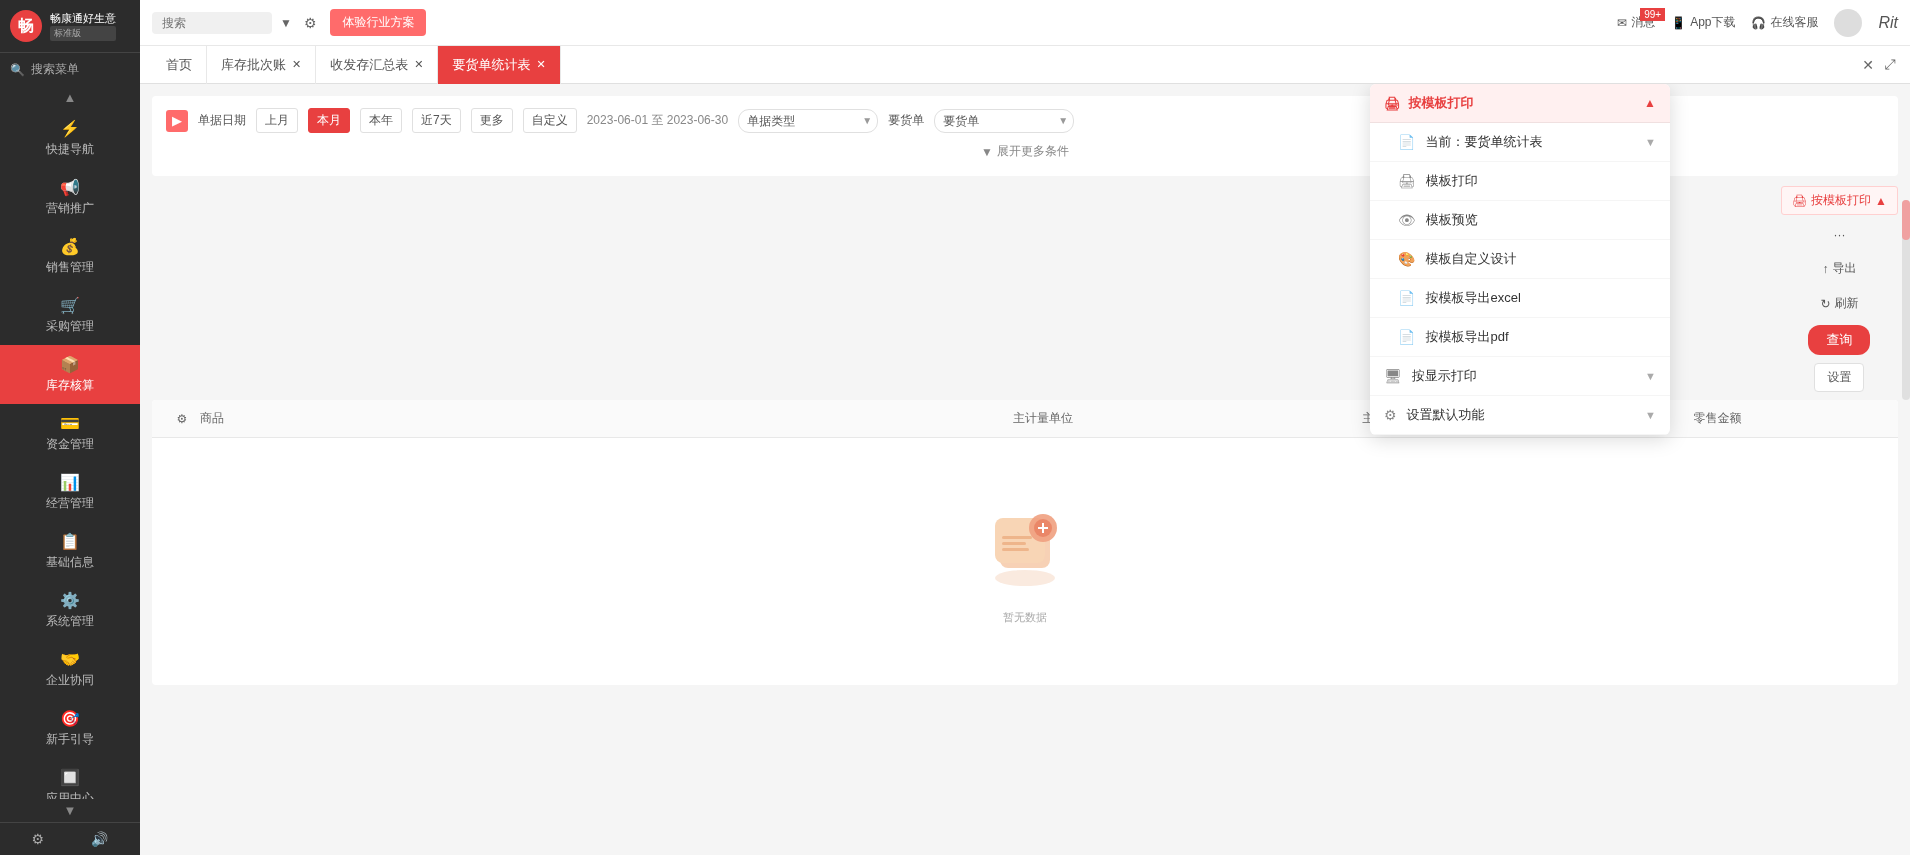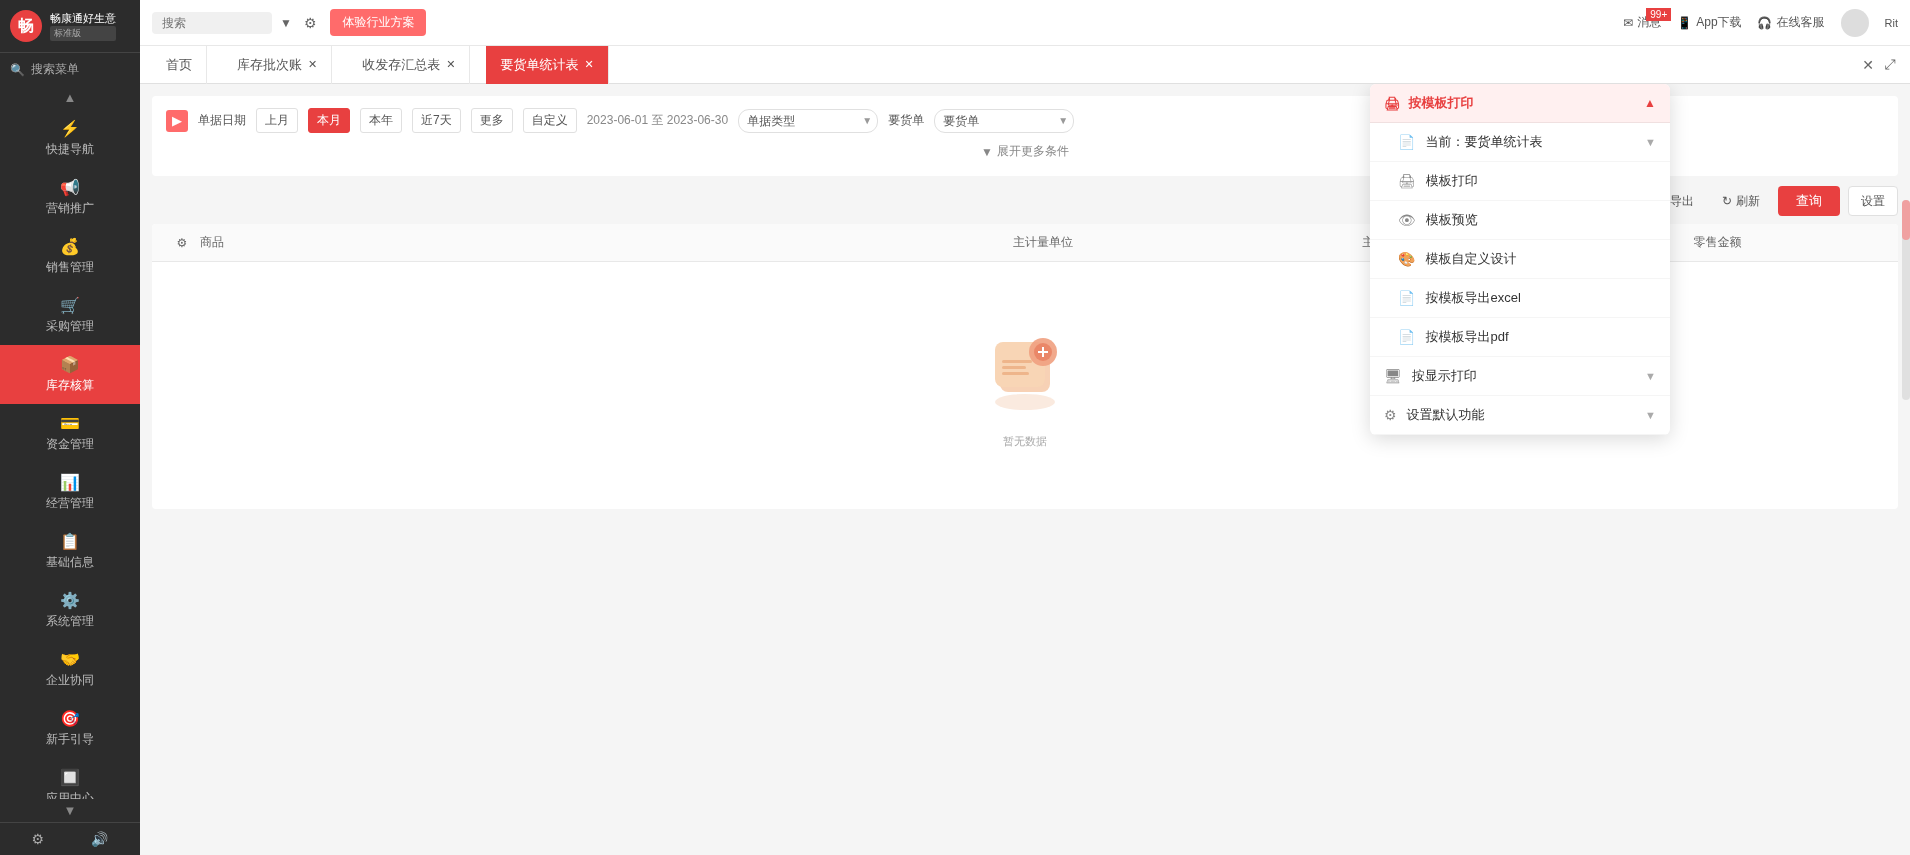--- a/index.html
+++ b/index.html
@@ -149,30 +149,30 @@
       right: -10px;
       min-width: 16px;
       text-align: center;
     }
     .topbar-avatar {
       width: 28px;
       height: 28px;
       background: #ddd;
       border-radius: 50%;
     }
-    .topbar-username { color: #555; font-size: 11px; }
+    .topbar-username { color: #555; font-size: 16px; font-style: italic; }
 
     
     .tabs-bar {
       background: #fff;
       border-bottom: 1px solid #e0e0e0;
       display: flex;
       align-items: center;
       padding: 0 12px;
-      gap: 16px;
+      gap: 0;
       height: 38px;
     }
     .tab-item {
       padding: 8px 14px;
       font-size: 13px;
       color: #555;
       cursor: pointer;
       border-right: 1px solid #e8e8e8;
       white-space: nowrap;
       height: 38px;
@@ -307,21 +307,23 @@
     
     .table-toolbar {
       display: flex;
       align-items: center;
       justify-content: space-between;
       margin-bottom: 8px;
       position: relative;
     }
     .toolbar-right {
       display: flex;
+      align-items: center;
       gap: 8px;
+      flex-direction: column;
     }
     .toolbar-btn {
       display: flex;
       align-items: center;
       gap: 4px;
       padding: 5px 10px;
       border: none;
       background: none;
       cursor: pointer;
       font-size: 12px;
@@ -330,21 +332,21 @@
     }
     .toolbar-btn.print-btn {
       color: #e84040;
       background: #fff5f5;
       border: 1px solid #ffd0d0;
     }
     .query-btn {
       background: #e84040;
       color: white;
       border: none;
-      border-radius: 4px;
+      border-radius: 12px;
       padding: 6px 18px;
       font-size: 13px;
       cursor: pointer;
     }
     .settings-btn {
       border: 1px solid #e0e0e0;
       background: white;
       border-radius: 4px;
       padding: 5px 12px;
       font-size: 12px;

